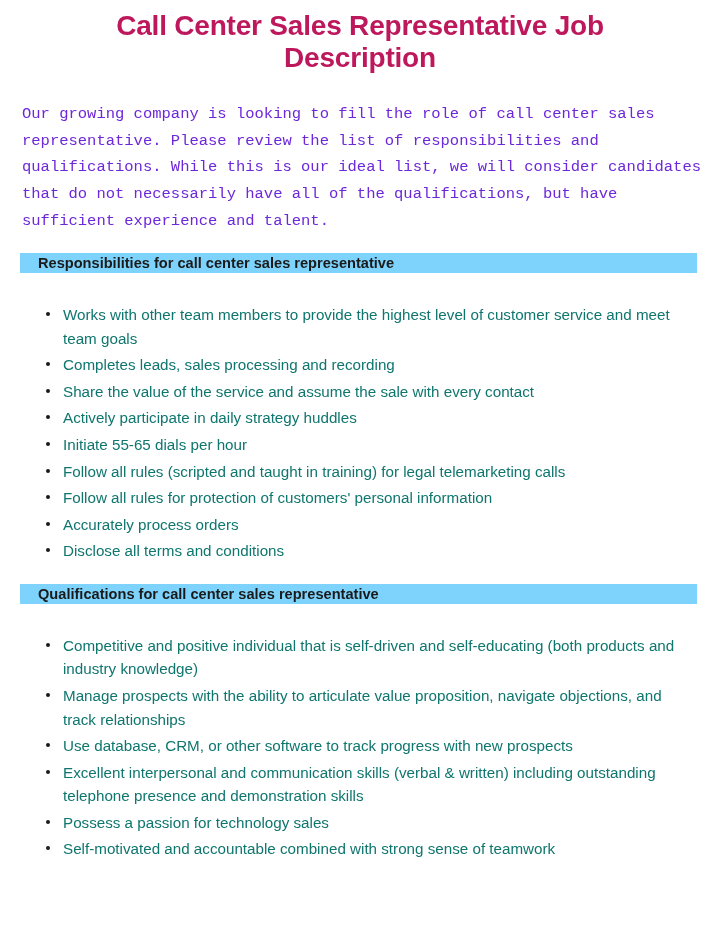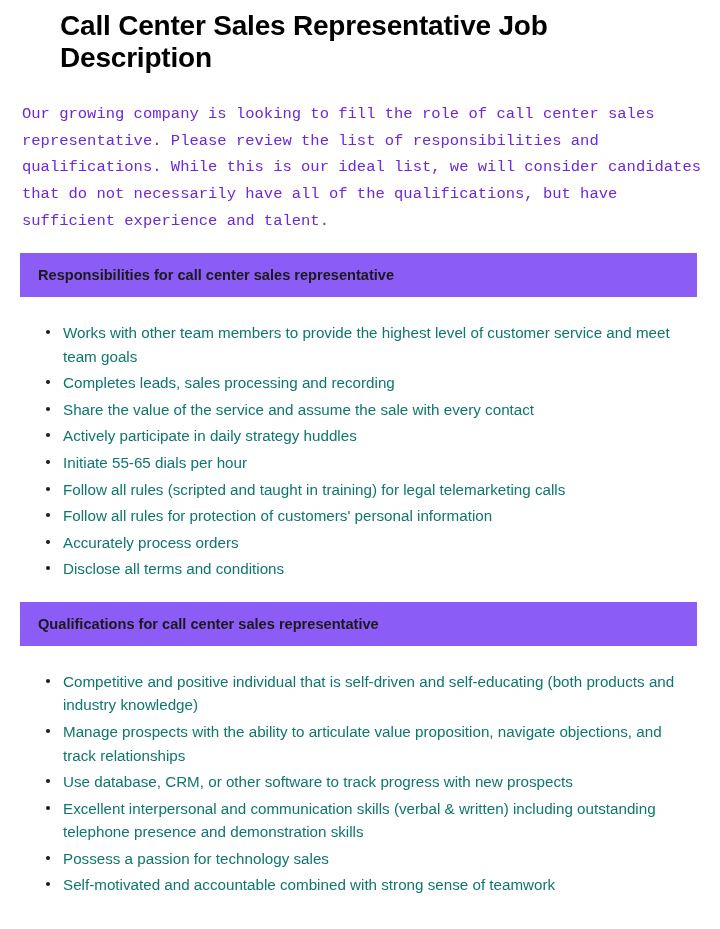--- a/index.html
+++ b/index.html
@@ -17,41 +17,41 @@
   .page {
     width: 720px;
     height: 929px;
     box-sizing: border-box;
     position: relative;
   }
   .doc-title {
     font-size: 28px;
     font-weight: bold;
     line-height: 1.16;
-    text-align: left;
-    color: #000000;
+    text-align: center;
+    color: #be185d;
     margin: 0;
     padding: 10px 60px 0 60px;
     letter-spacing: -0.2px;
   }
   .intro {
     font-size: 15.5px;
     line-height: 1.72;
     color: #6d28d9;
     margin: 0;
     padding: 26px 14px 0 22px;
     font-family: Liberation Mono, monospace;
   }
   .section {
     margin-top: 22px;
   }
   .section-header {
-    background: #8b5cf6;
-    margin: 0 23px 8px 20px;
-    height: 44px;
+    background: #7dd3fc;
+    margin: 0 23px 14px 20px;
+    height: 20px;
     display: flex;
     align-items: center;
     padding-left: 18px;
     box-sizing: border-box;
   }
   .section-header-text {
     font-size: 14.6px;
     font-weight: bold;
     color: #1a1a1a;
   }

